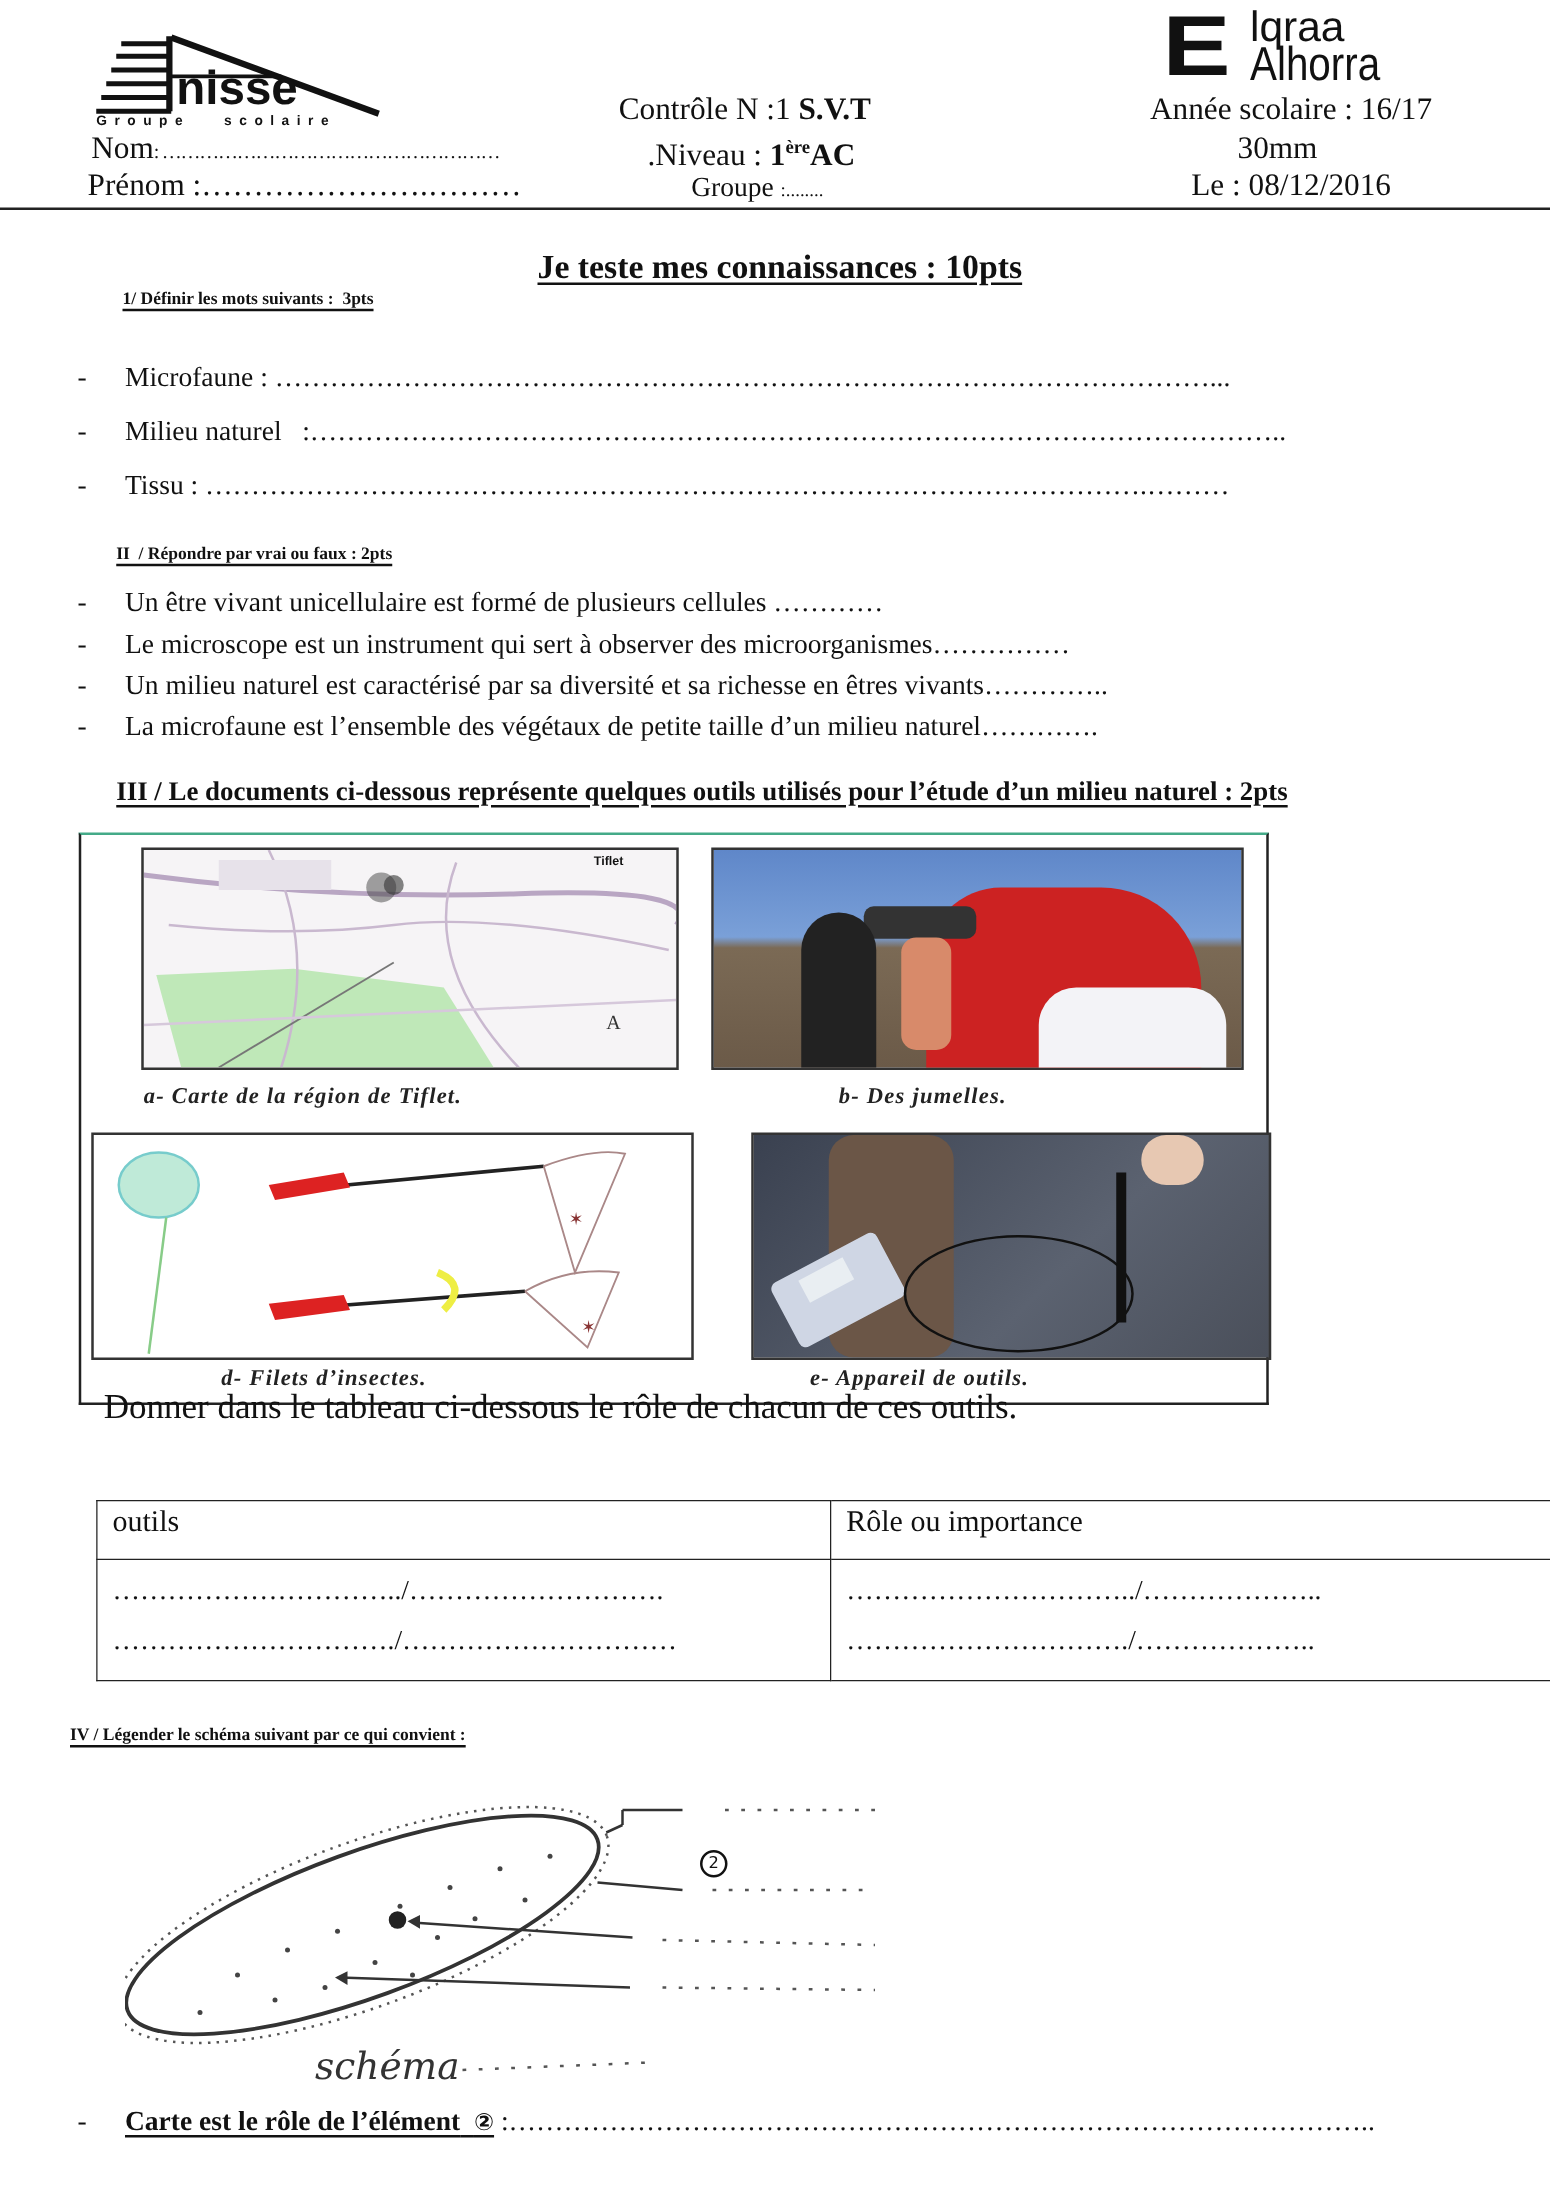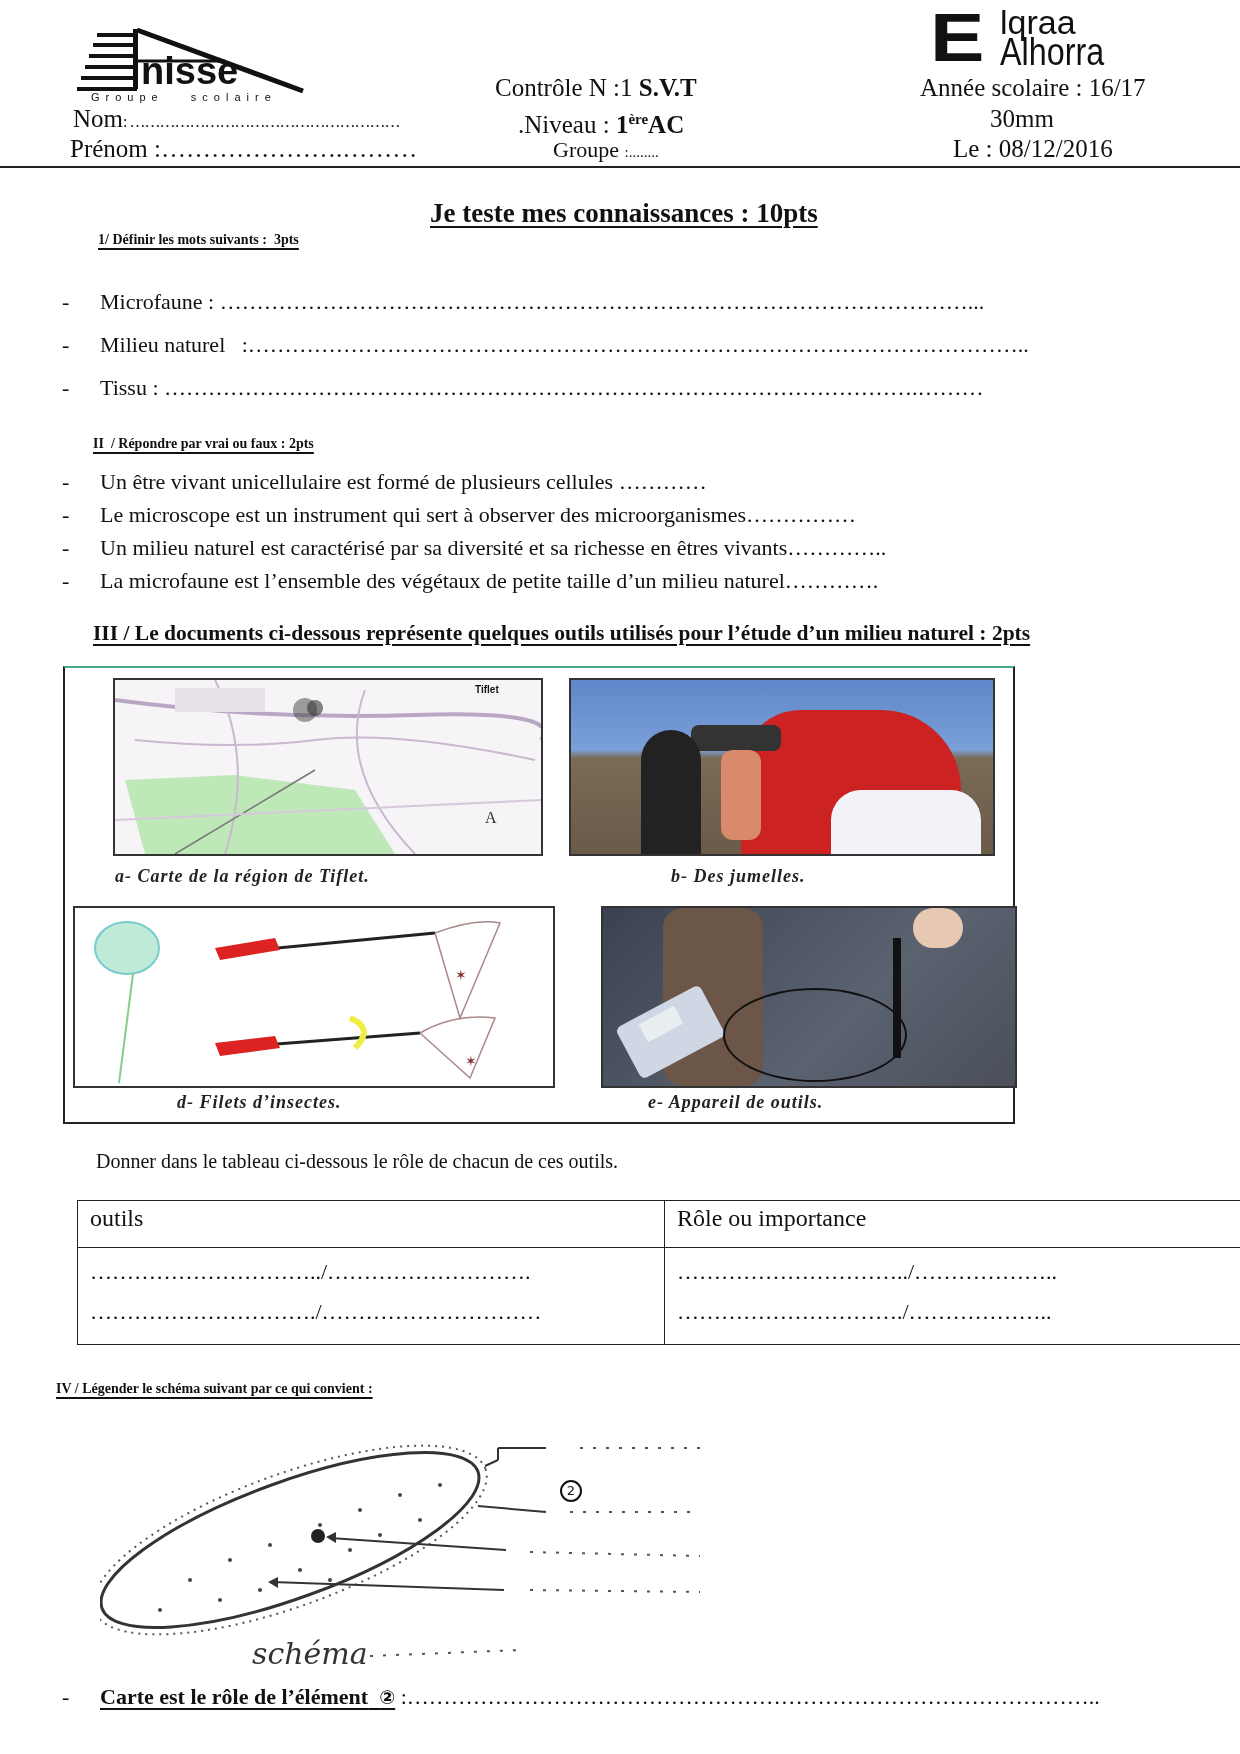--- a/index.html
+++ b/index.html
@@ -32,21 +32,21 @@
     <rect x="18" y="18" width="44" height="4" fill="#111"></rect>
     <rect x="14" y="29" width="48" height="4" fill="#111"></rect>
     <rect x="10" y="40" width="52" height="4" fill="#111"></rect>
     <rect x="6" y="51" width="56" height="4" fill="#111"></rect>
     <rect x="2" y="62" width="60" height="4" fill="#111"></rect>
     <rect x="58" y="4" width="5" height="60" fill="#111"></rect>
     <line x1="62" y1="5" x2="228" y2="66" stroke="#111" stroke-width="5"></line>
     <line x1="62" y1="36" x2="150" y2="36" stroke="#111" stroke-width="3"></line>
   </svg>
   <span class="abs" style="left:66px;top:26px;font-family:'Liberation Sans',sans-serif;font-size:38px;font-weight:bold;line-height:40px;">nisse</span>
-  <span class="abs" style="left:16px;top:66px;font-family:'Liberation Sans',sans-serif;font-size:11px;font-weight:normal;letter-spacing:6px;white-space:pre;">Groupe   scolaire</span>
+  <span class="abs" style="left:2px;top:66px;font-family:'Liberation Sans',sans-serif;font-size:11px;font-weight:bold;letter-spacing:6px;white-space:pre;">Groupe   scolaire</span>
 </div>
 
 <div class="abs" style="left:930px;top:10px;width:200px;height:62px;">
   <span class="abs" style="left:0;top:-8px;font-family:'Liberation Sans',sans-serif;font-size:68px;font-weight:bold;line-height:70px;transform:scaleX(1.2);transform-origin:left;">E</span>
   <span class="abs" style="left:70px;top:-6px;font-family:'Liberation Sans',sans-serif;font-size:34px;line-height:36px;">lqraa</span>
   <span class="abs" style="left:70px;top:22px;font-family:'Liberation Sans',sans-serif;font-size:38px;line-height:40px;transform:scaleX(0.85);transform-origin:left;">Alhorra</span>
 </div>
 
 <div class="abs hdr" style="left:495px;top:73px;">
   <span>Contrôle N :1</span>
@@ -162,21 +162,21 @@
     <div class="abs" style="left:20px;top:95px;width:95px;height:58px;background:#cfd6e4;transform:rotate(-28deg);border-radius:6px;"></div>
     <div class="abs" style="left:38px;top:106px;width:40px;height:20px;background:#e9eef2;transform:rotate(-28deg);"></div>
     <div class="abs" style="left:120px;top:80px;width:180px;height:90px;border:2px solid #111;border-radius:50%;"></div>
     <div class="abs" style="left:290px;top:30px;width:8px;height:120px;background:#111;"></div>
     <div class="abs" style="left:310px;top:0;width:50px;height:40px;background:#e7c8b2;border-radius:20px;"></div>
   </div>
   <span class="cap" style="left:112px;top:424px;">d- Filets d’insectes.</span>
   <span class="cap" style="left:583px;top:424px;">e- Appareil de outils.</span>
 </div>
 
-<div class="abs" style="left:83px;top:1150px;font-size:20px;white-space:nowrap;margin-left:13px;">Donner dans le tableau ci-dessous le rôle de chacun de ces outils.</div>
+<div class="abs" style="left:83px;top:1110px;font-size:28px;white-space:nowrap;">Donner dans le tableau ci-dessous le rôle de chacun de ces outils.</div>
 
 <table class="tools">
   <tbody>
       <tr>
     <td style="width:562px;height:38px;">outils</td>
     <td>Rôle ou importance</td>
   </tr>
   <tr>
     <td style="height:92px;padding-top:0;">
       <span class="fill-line">…………………………../……………………….</span>

